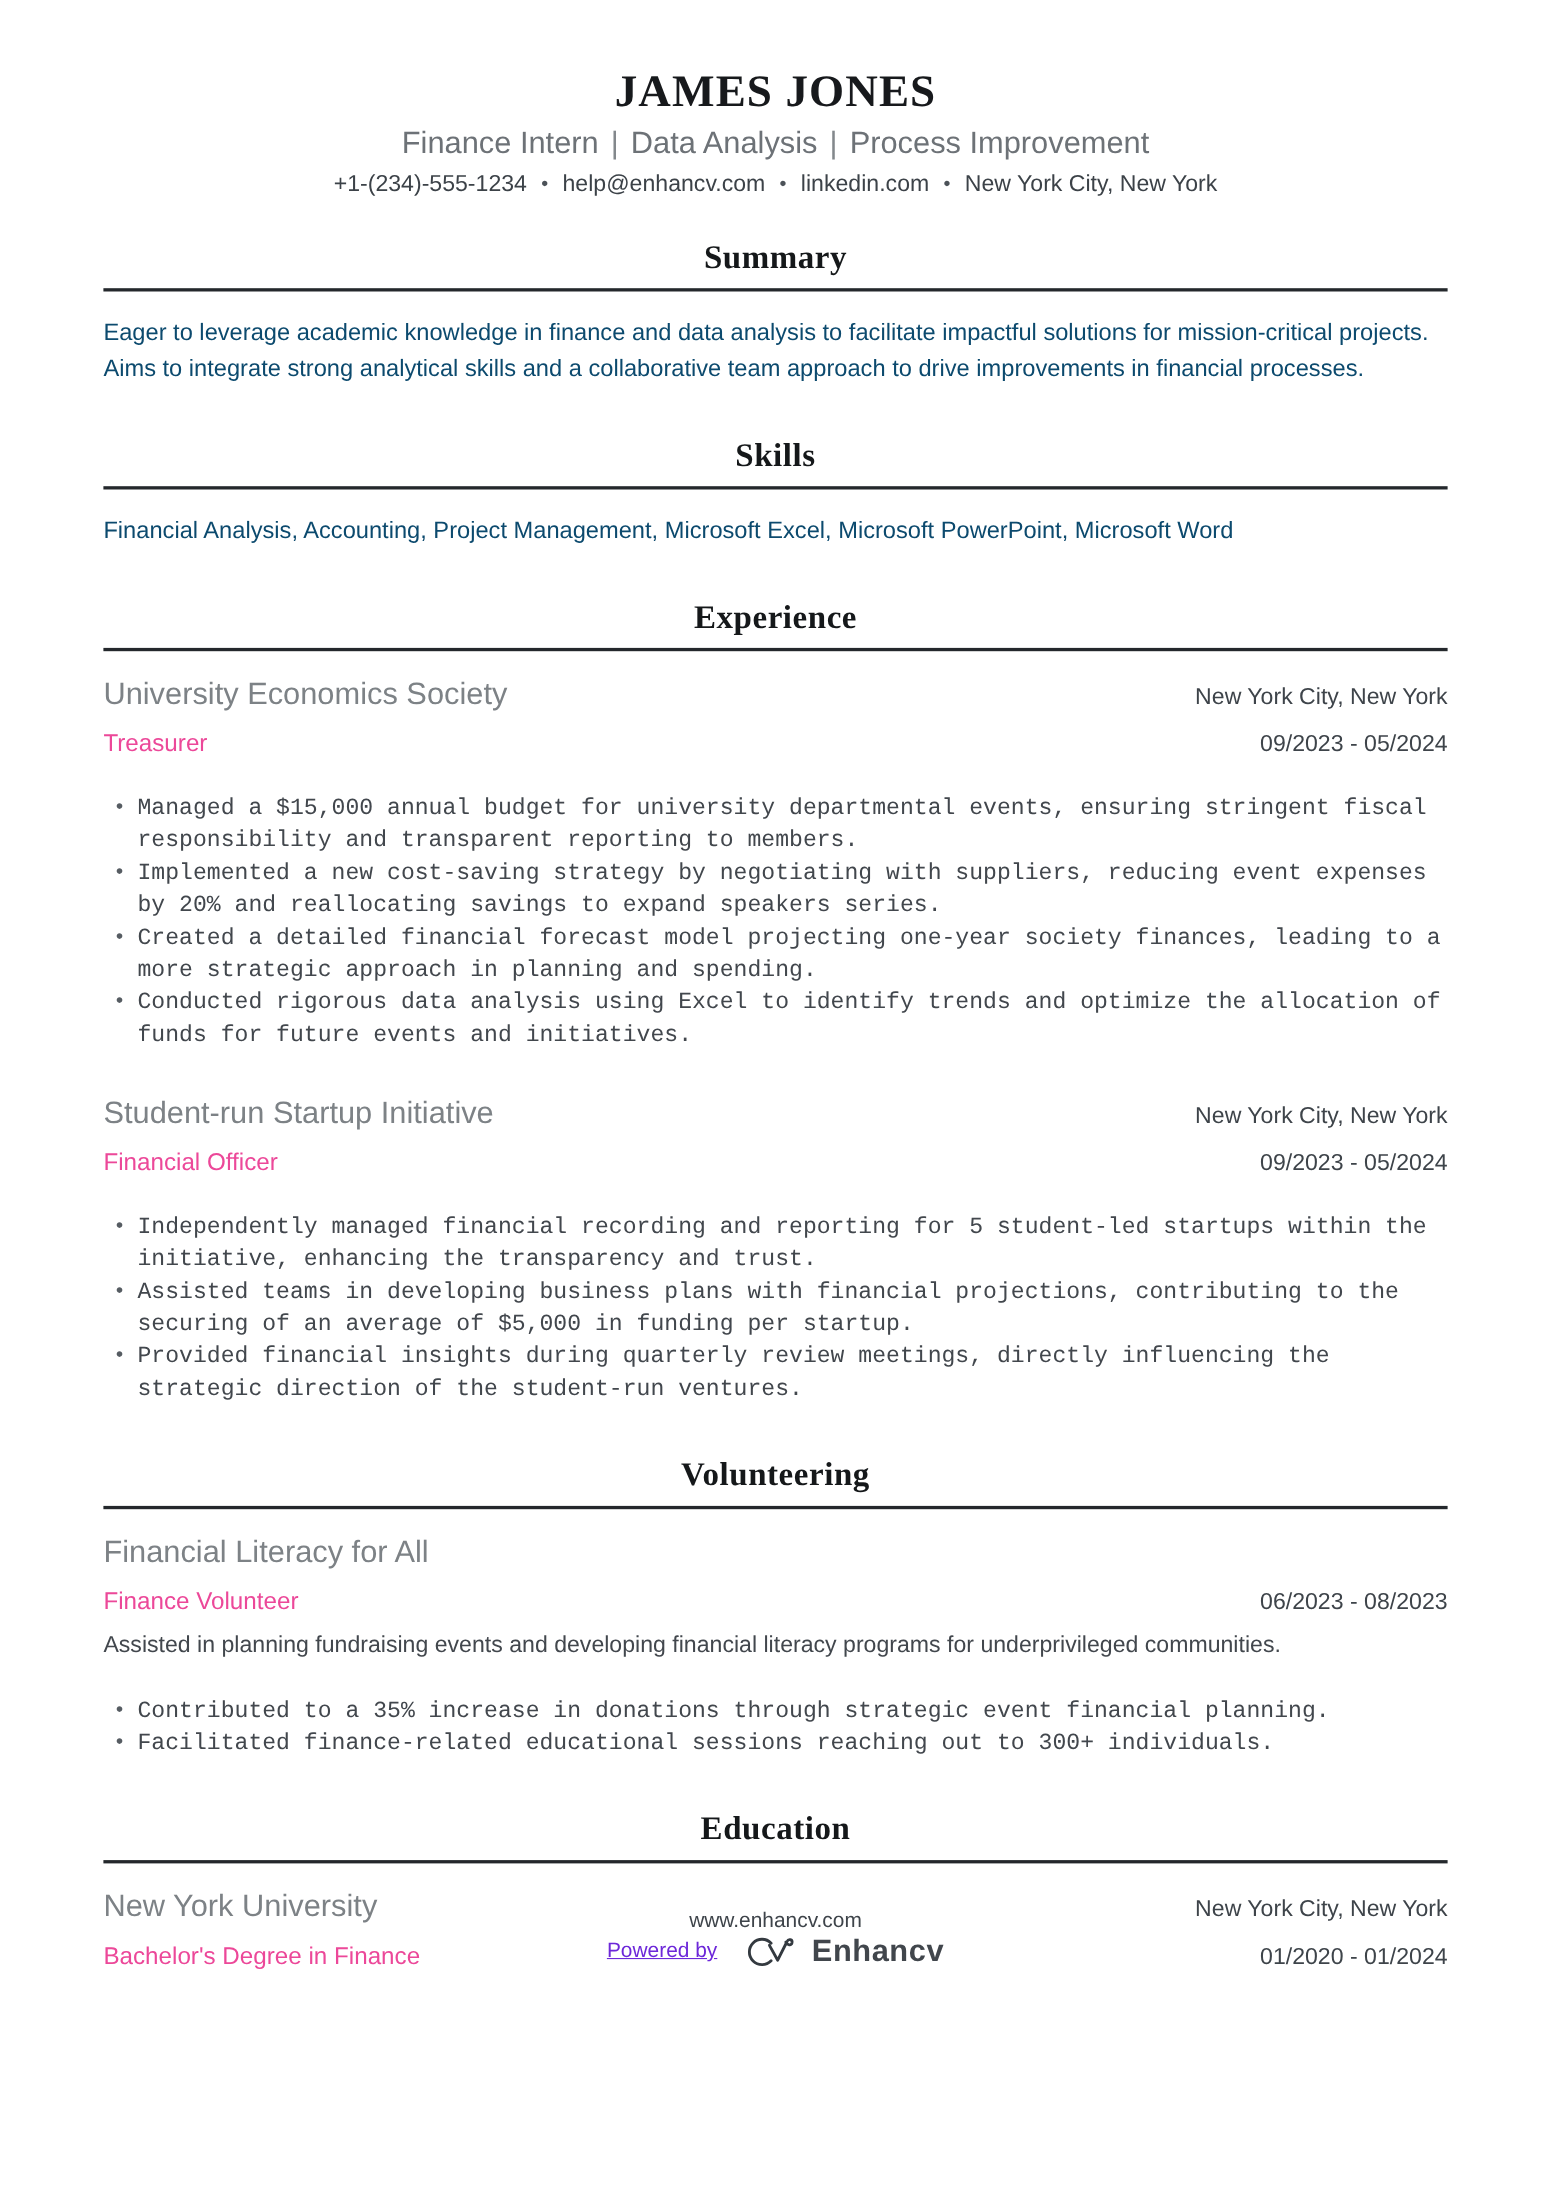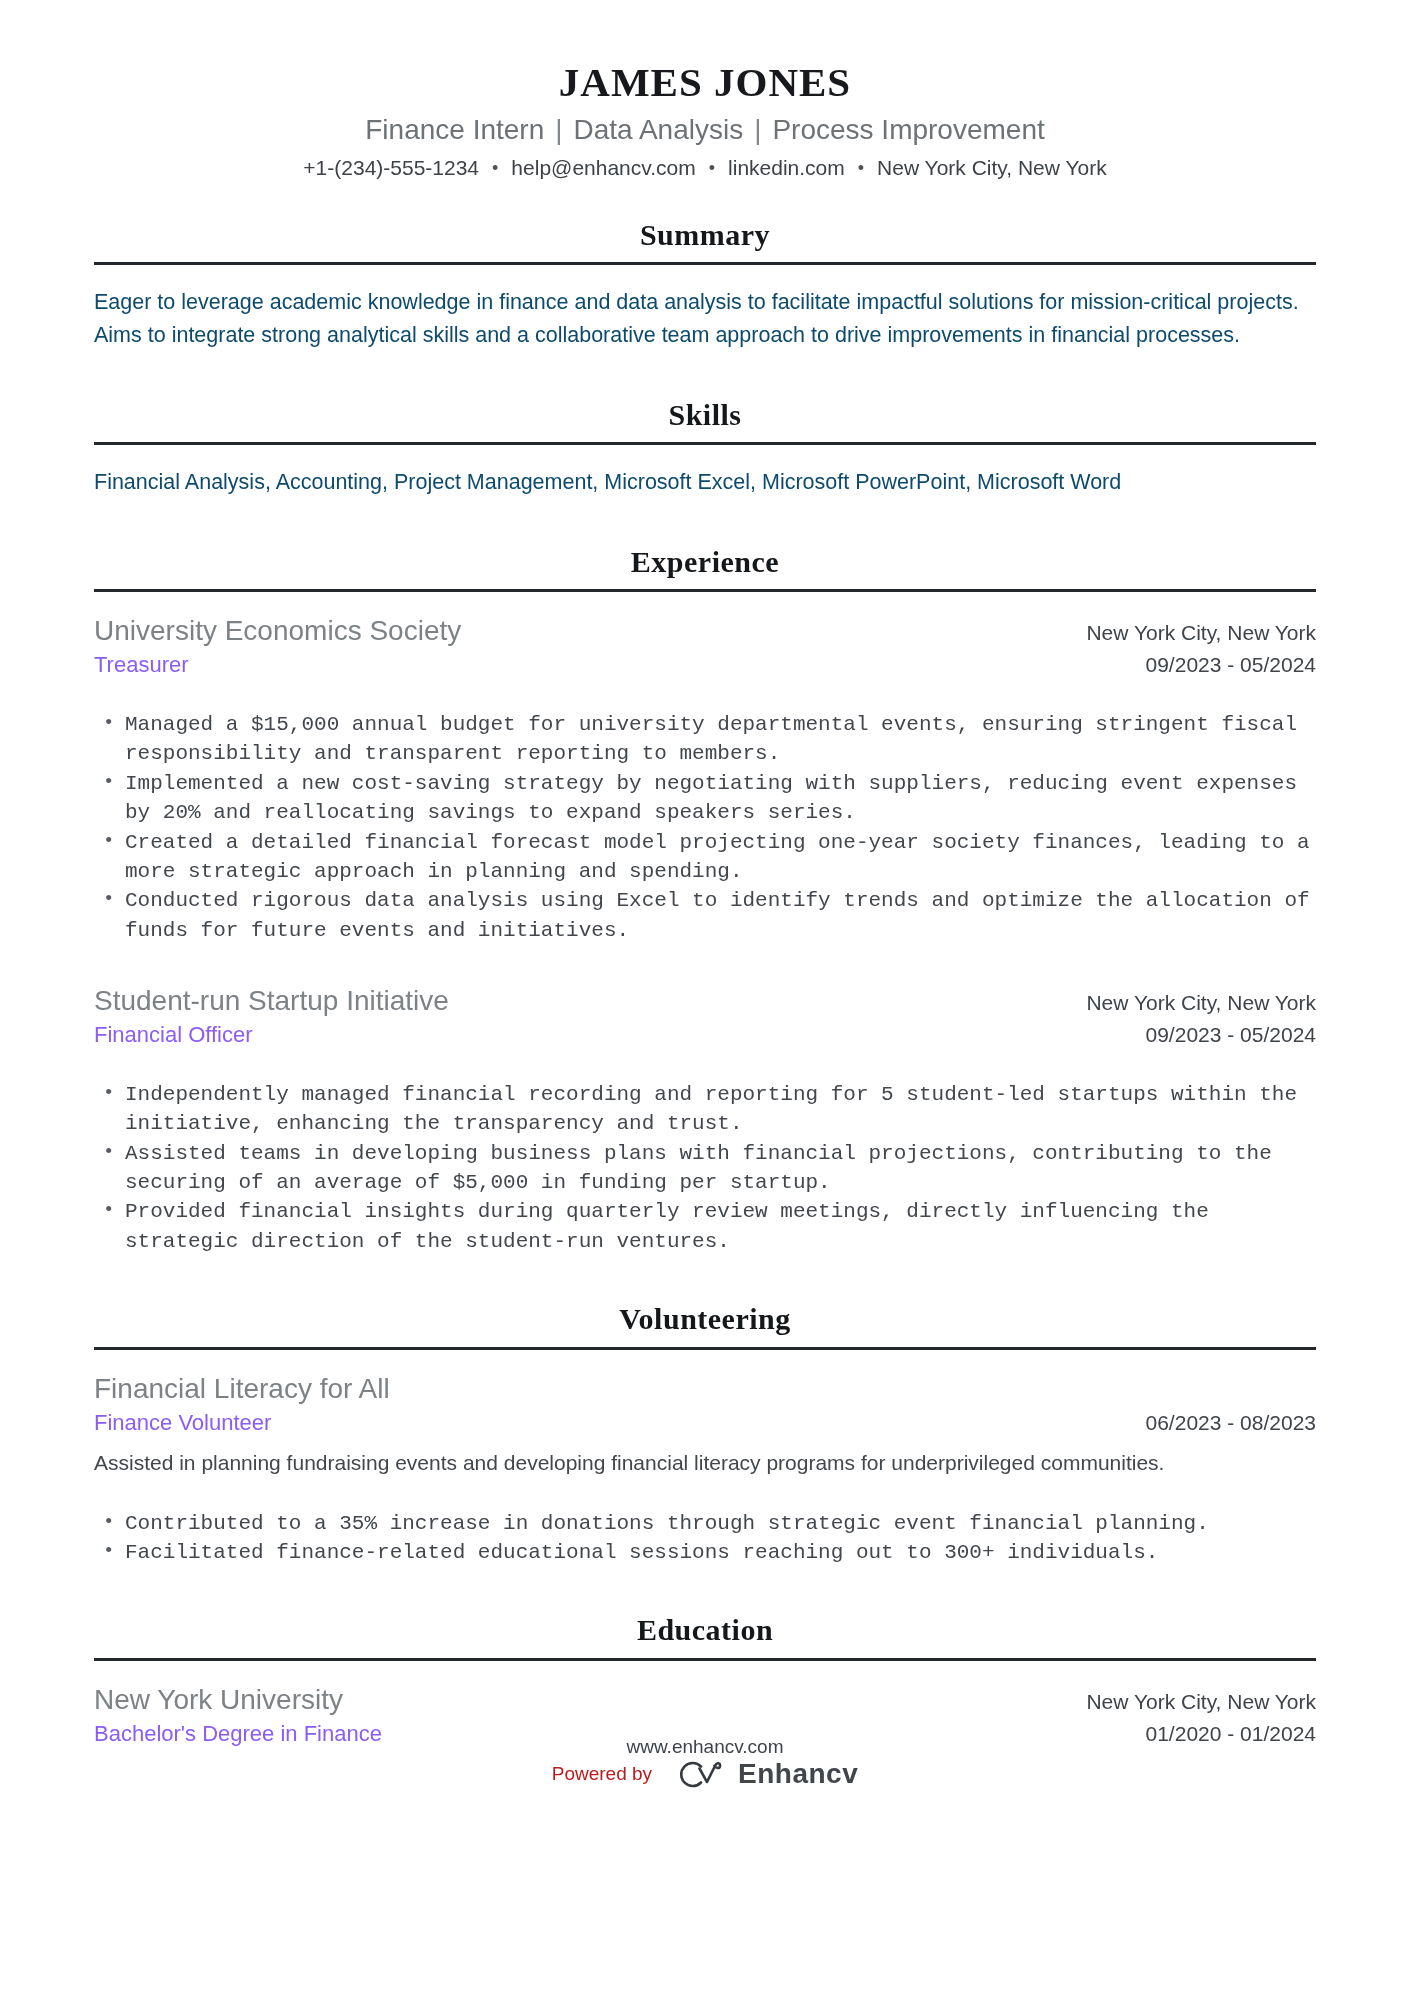--- a/index.html
+++ b/index.html
@@ -95,23 +95,23 @@
     align-items: baseline;
   }
   .org {
     font-size: 28px;
     font-weight: 400;
     color: #7d8286;
     line-height: 1.25;
   }
   .role {
     font-size: 22px;
-    color: #8b5cf6;
+    color: #ec4899;
     line-height: 1.3;
-    margin-top: 3px;
+    margin-top: 14px;
   }
   .meta {
     font-size: 21px;
     color: #3e444a;
     white-space: nowrap;
   }
   .entry-desc {
     margin: 11px 0 0 0;
     font-size: 21px;
     line-height: 1.45;
@@ -153,22 +153,23 @@
   .footer-site {
     font-size: 19px;
     color: #3e444a;
   }
   .footer-brand {
     display: flex;
     align-items: center;
   }
   .powered-by {
     font-size: 19px;
-    color: #b91c1c;
+    color: #6d28d9;
     margin-right: 20px;
+    text-decoration: underline;
   }
   .logo-mark { display: block; }
   .brand-name {
     font-size: 28px;
     color: #41464c;
     margin-left: 12px;
     letter-spacing: 0.5px;
     font-weight: 700;
   }
 </style>

